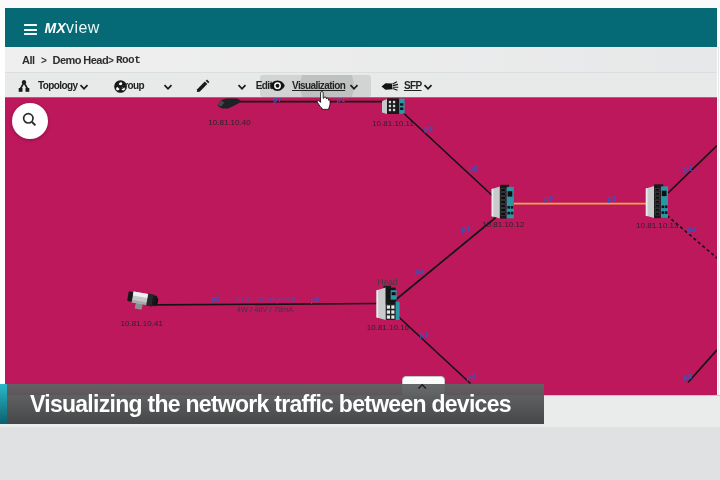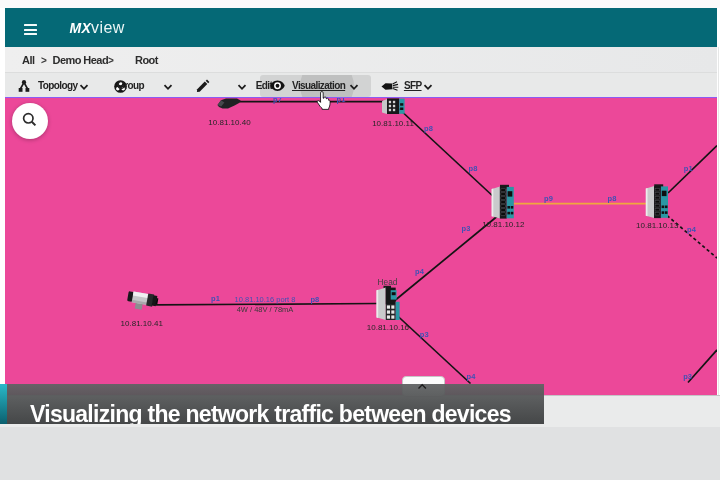--- a/index.html
+++ b/index.html
@@ -2,46 +2,46 @@
 <html><head>
 <meta charset="utf-8">
 <style>
   html,body{margin:0;padding:0;}
   body{width:720px;height:480px;overflow:hidden;position:relative;background:#ffffff;
        font-family:"Liberation Sans", sans-serif;}
   .abs{position:absolute;}
   
   #header{left:5px;top:8px;width:712px;height:39px;background:#056976;}
   #burger div{height:2.1px;background:#f3fafa;margin-bottom:2.6px;border-radius:.5px;}
-  #logo{left:39.5px;top:11.5px;height:22px;color:#fff;white-space:nowrap;line-height:1;margin-left:25px;}
+  #logo{left:39.5px;top:11.5px;height:22px;color:#fff;white-space:nowrap;line-height:1;}
   #logo .mx{font-style:italic;font-weight:bold;font-size:14px;letter-spacing:.3px;}
   #logo .vw{font-weight:normal;font-size:16px;letter-spacing:.4px;color:#ebf6f6;}
   
   #crumb{left:5px;top:47px;width:712px;height:25px;background:linear-gradient(90deg,#efefef,#e7e8e9);}
   .ctx{position:absolute;top:7px;font-size:11px;font-weight:bold;color:#2d2d2d;letter-spacing:-.55px;text-align:center;}
   .csep{position:absolute;top:7.5px;font-size:10px;font-weight:bold;color:#3c3c3c;}
   
   #toolbar{left:5px;top:72px;width:712px;height:25px;background:#e8e9e9;border-bottom:1px solid #8b5cf6;}
   .tbtxt{position:absolute;top:8px;font-size:10px;font-weight:bold;letter-spacing:-.6px;color:#232323;}
   #pill{left:255px;top:2.5px;width:111px;height:22.5px;background:#d2d3d3;border-radius:3px;overflow:hidden;}
   #ripple{left:40px;top:-16px;width:54px;height:54px;border-radius:50%;background:#bfc0c0;}
   
-  #canvas{left:5px;top:98px;width:712px;height:297px;background:#ec4899;overflow:hidden;}
+  #canvas{left:5px;top:98px;width:712px;height:297px;background:#be185d;overflow:hidden;}
   
   #bline{left:0;top:395px;width:720px;height:1px;background:#c4c5c6;}
   #grey1{left:0;top:396px;width:720px;height:31px;background:#eaebeb;}
   #grey2{left:0;top:427px;width:720px;height:53px;background:#e0e1e2;}
   #topwhite{left:0;top:0;width:720px;height:8px;background:#fafafa;}
   
   #collapse{left:402px;top:376px;width:41px;height:19px;background:#fcfcfc;border:1px solid #c6c6c6;border-radius:4px;z-index:4;}
   
   #caption{left:0;top:384px;width:544px;height:40px;z-index:5;overflow:hidden;
      background:linear-gradient(180deg,rgba(97,99,100,.95),rgba(60,62,63,.95));}
   #capteal{left:0;top:0;width:7px;height:40px;background:linear-gradient(180deg,#2ab9c9,#0b5f6e);}
-  #captext{position:absolute;left:30px;top:10px;line-height:40px;font-size:23px;font-weight:bold;color:#fff;letter-spacing:-.72px;white-space:nowrap;}
+  #captext{position:absolute;left:30px;top:0;line-height:40px;font-size:23px;font-weight:bold;color:#fff;letter-spacing:-.72px;white-space:nowrap;}
   #capchev{left:414px;top:381px;z-index:6;}
   
   #fab{left:12px;top:103px;width:36px;height:36px;border-radius:50%;background:#fff;box-shadow:0 1px 4px rgba(0,0,0,.28);z-index:3;}
   #cursor{left:315px;top:90.5px;z-index:9;}
 </style>
 </head>
 <body>
 <div class="abs" id="topwhite"></div>
 <div class="abs" style="left:717.5px;top:47px;width:1.5px;height:348px;background:#e6e7e7;"></div>
 <div class="abs" style="left:5px;top:72px;width:712px;height:1px;background:#dcdddd;z-index:2;"></div>
@@ -51,21 +51,21 @@
       <div></div>
       <div></div>
   </div>
   <div class="abs" id="logo"><span class="mx">MX</span><span class="vw">view</span></div>
 </div>
 <div class="abs" id="crumb">
   <span class="ctx" style="left:17px;">All</span>
   <span class="csep" style="left:36px;">&gt;</span>
   <span class="ctx" style="left:47.5px;">Demo Head</span>
   <span class="csep" style="left:103px;">&gt;</span>
-  <span class="ctx" style="left:130px;">Root</span>
+  <span class="ctx" style="left:111px;font-family:Liberation Mono, monospace;">Root</span>
 </div>
 <div class="abs" id="toolbar">
 
   <div class="abs" id="pill">
       <div class="abs" id="ripple"></div>
     </div>
 
   <svg class="abs" style="left:12px;top:7px;" width="14" height="14" viewBox="0 0 14 14">
     <circle cx="7" cy="3.2" r="2.1" fill="#1b1b1b"></circle>
     <path d="M7 3.5 L3.6 9.5 M7 3.5 L10.4 9.5" stroke="#1b1b1b" stroke-width="1.6" fill="none"></path>

